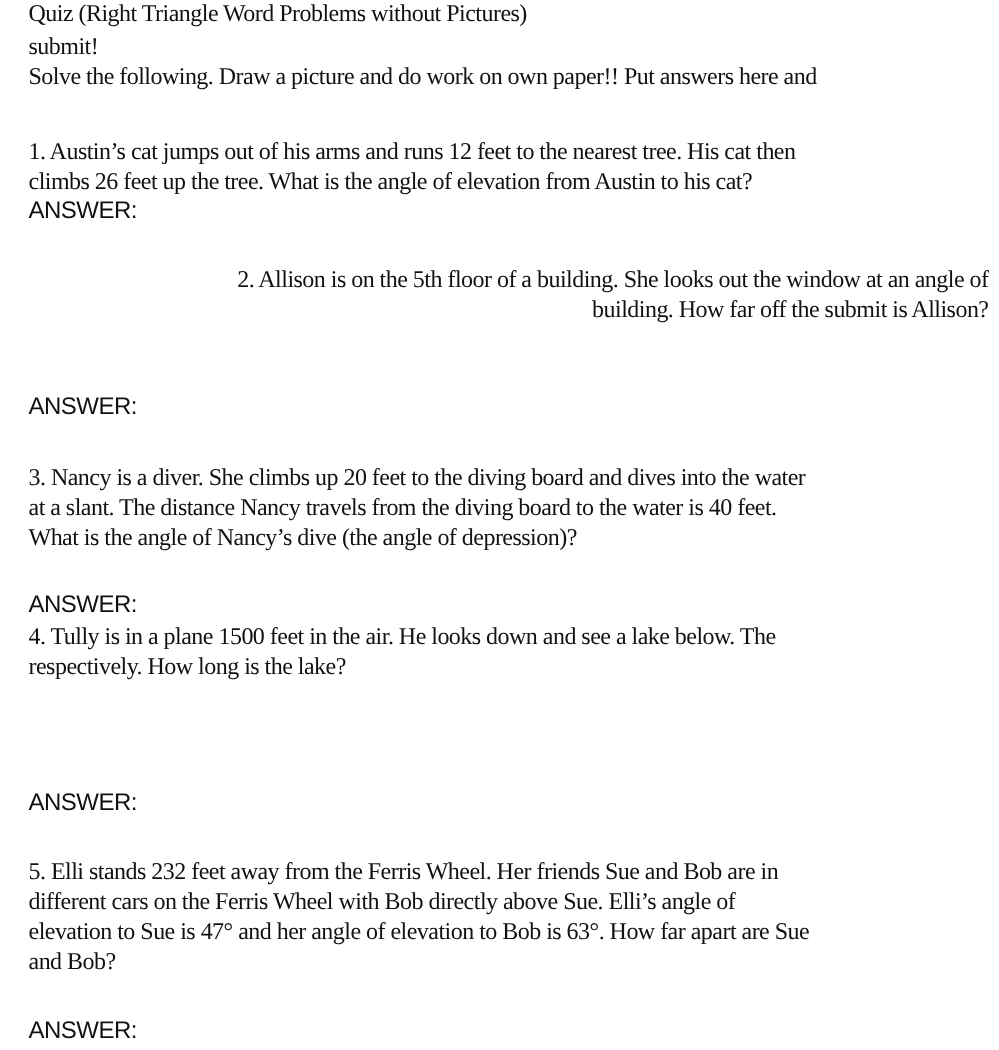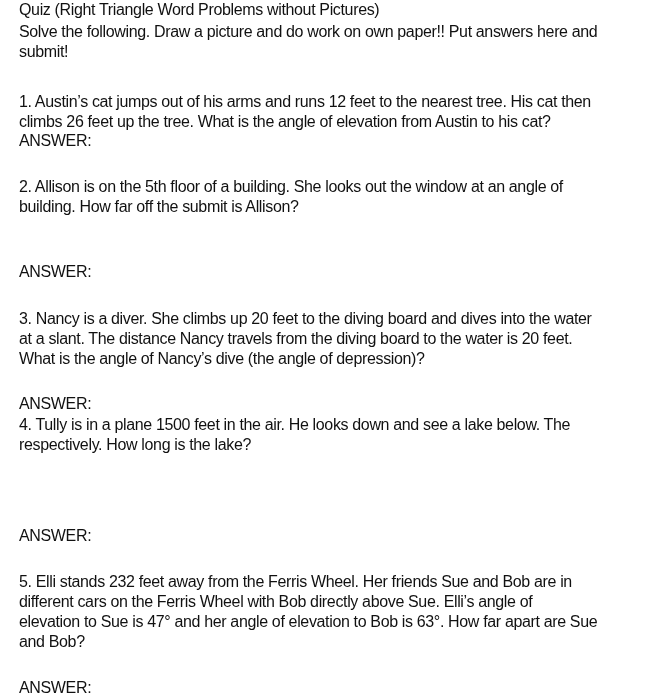--- a/index.html
+++ b/index.html
@@ -14,58 +14,59 @@
       position: relative;
       color: #111111;
       font-family: "Liberation Sans", sans-serif;
       font-size: 16px;
       line-height: 20px;
       letter-spacing: -0.35px;
     }
     .line {
       white-space: pre;
       margin: 0;
+      font-family: Liberation Serif, serif;
     }
     .block {
       position: absolute;
       left: 19px;
       width: 640px;
     }
     .answer {
       position: absolute;
       left: 19px;
     }
   </style>
 </head>
 <body>
 
 <div class="block" style="top:0px;">
   <p class="line">Quiz (Right Triangle Word Problems without Pictures)</p>
 </div>
 
 <div class="block" style="top:22px;">
+  <p class="line">submit!</p>
   <p class="line">Solve the following. Draw a picture and do work on own paper!! Put answers here and</p>
-  <p class="line">submit!</p>
 </div>
 
 <div class="block" style="top:66px;margin-top:26px;">
   <p class="line">1. Austin’s cat jumps out of his arms and runs 12 feet to the nearest tree. His cat then</p>
   <p class="line">climbs 26 feet up the tree. What is the angle of elevation from Austin to his cat?</p>
 </div>
 <div class="answer" style="top:131px;">ANSWER:</div>
 
-<div class="block" style="top:177px;">
+<div class="block" style="top:177px;text-align:right;">
   <p class="line">2. Allison is on the 5th floor of a building. She looks out the window at an angle of</p>
   <p class="line">building. How far off the submit is Allison?</p>
 </div>
 <div class="answer" style="top:262px;">ANSWER:</div>
 
 <div class="block" style="top:309px;">
   <p class="line">3. Nancy is a diver. She climbs up 20 feet to the diving board and dives into the water</p>
-  <p class="line">at a slant. The distance Nancy travels from the diving board to the water is 20 feet.</p>
+  <p class="line">at a slant. The distance Nancy travels from the diving board to the water is 40 feet.</p>
   <p class="line">What is the angle of Nancy’s dive (the angle of depression)?</p>
 </div>
 <div class="answer" style="top:394px;">ANSWER:</div>
 
 <div class="block" style="top:415px;">
   <p class="line">4. Tully is in a plane 1500 feet in the air. He looks down and see a lake below. The</p>
   <p class="line">respectively. How long is the lake?</p>
 </div>
 <div class="answer" style="top:526px;">ANSWER:</div>
 

